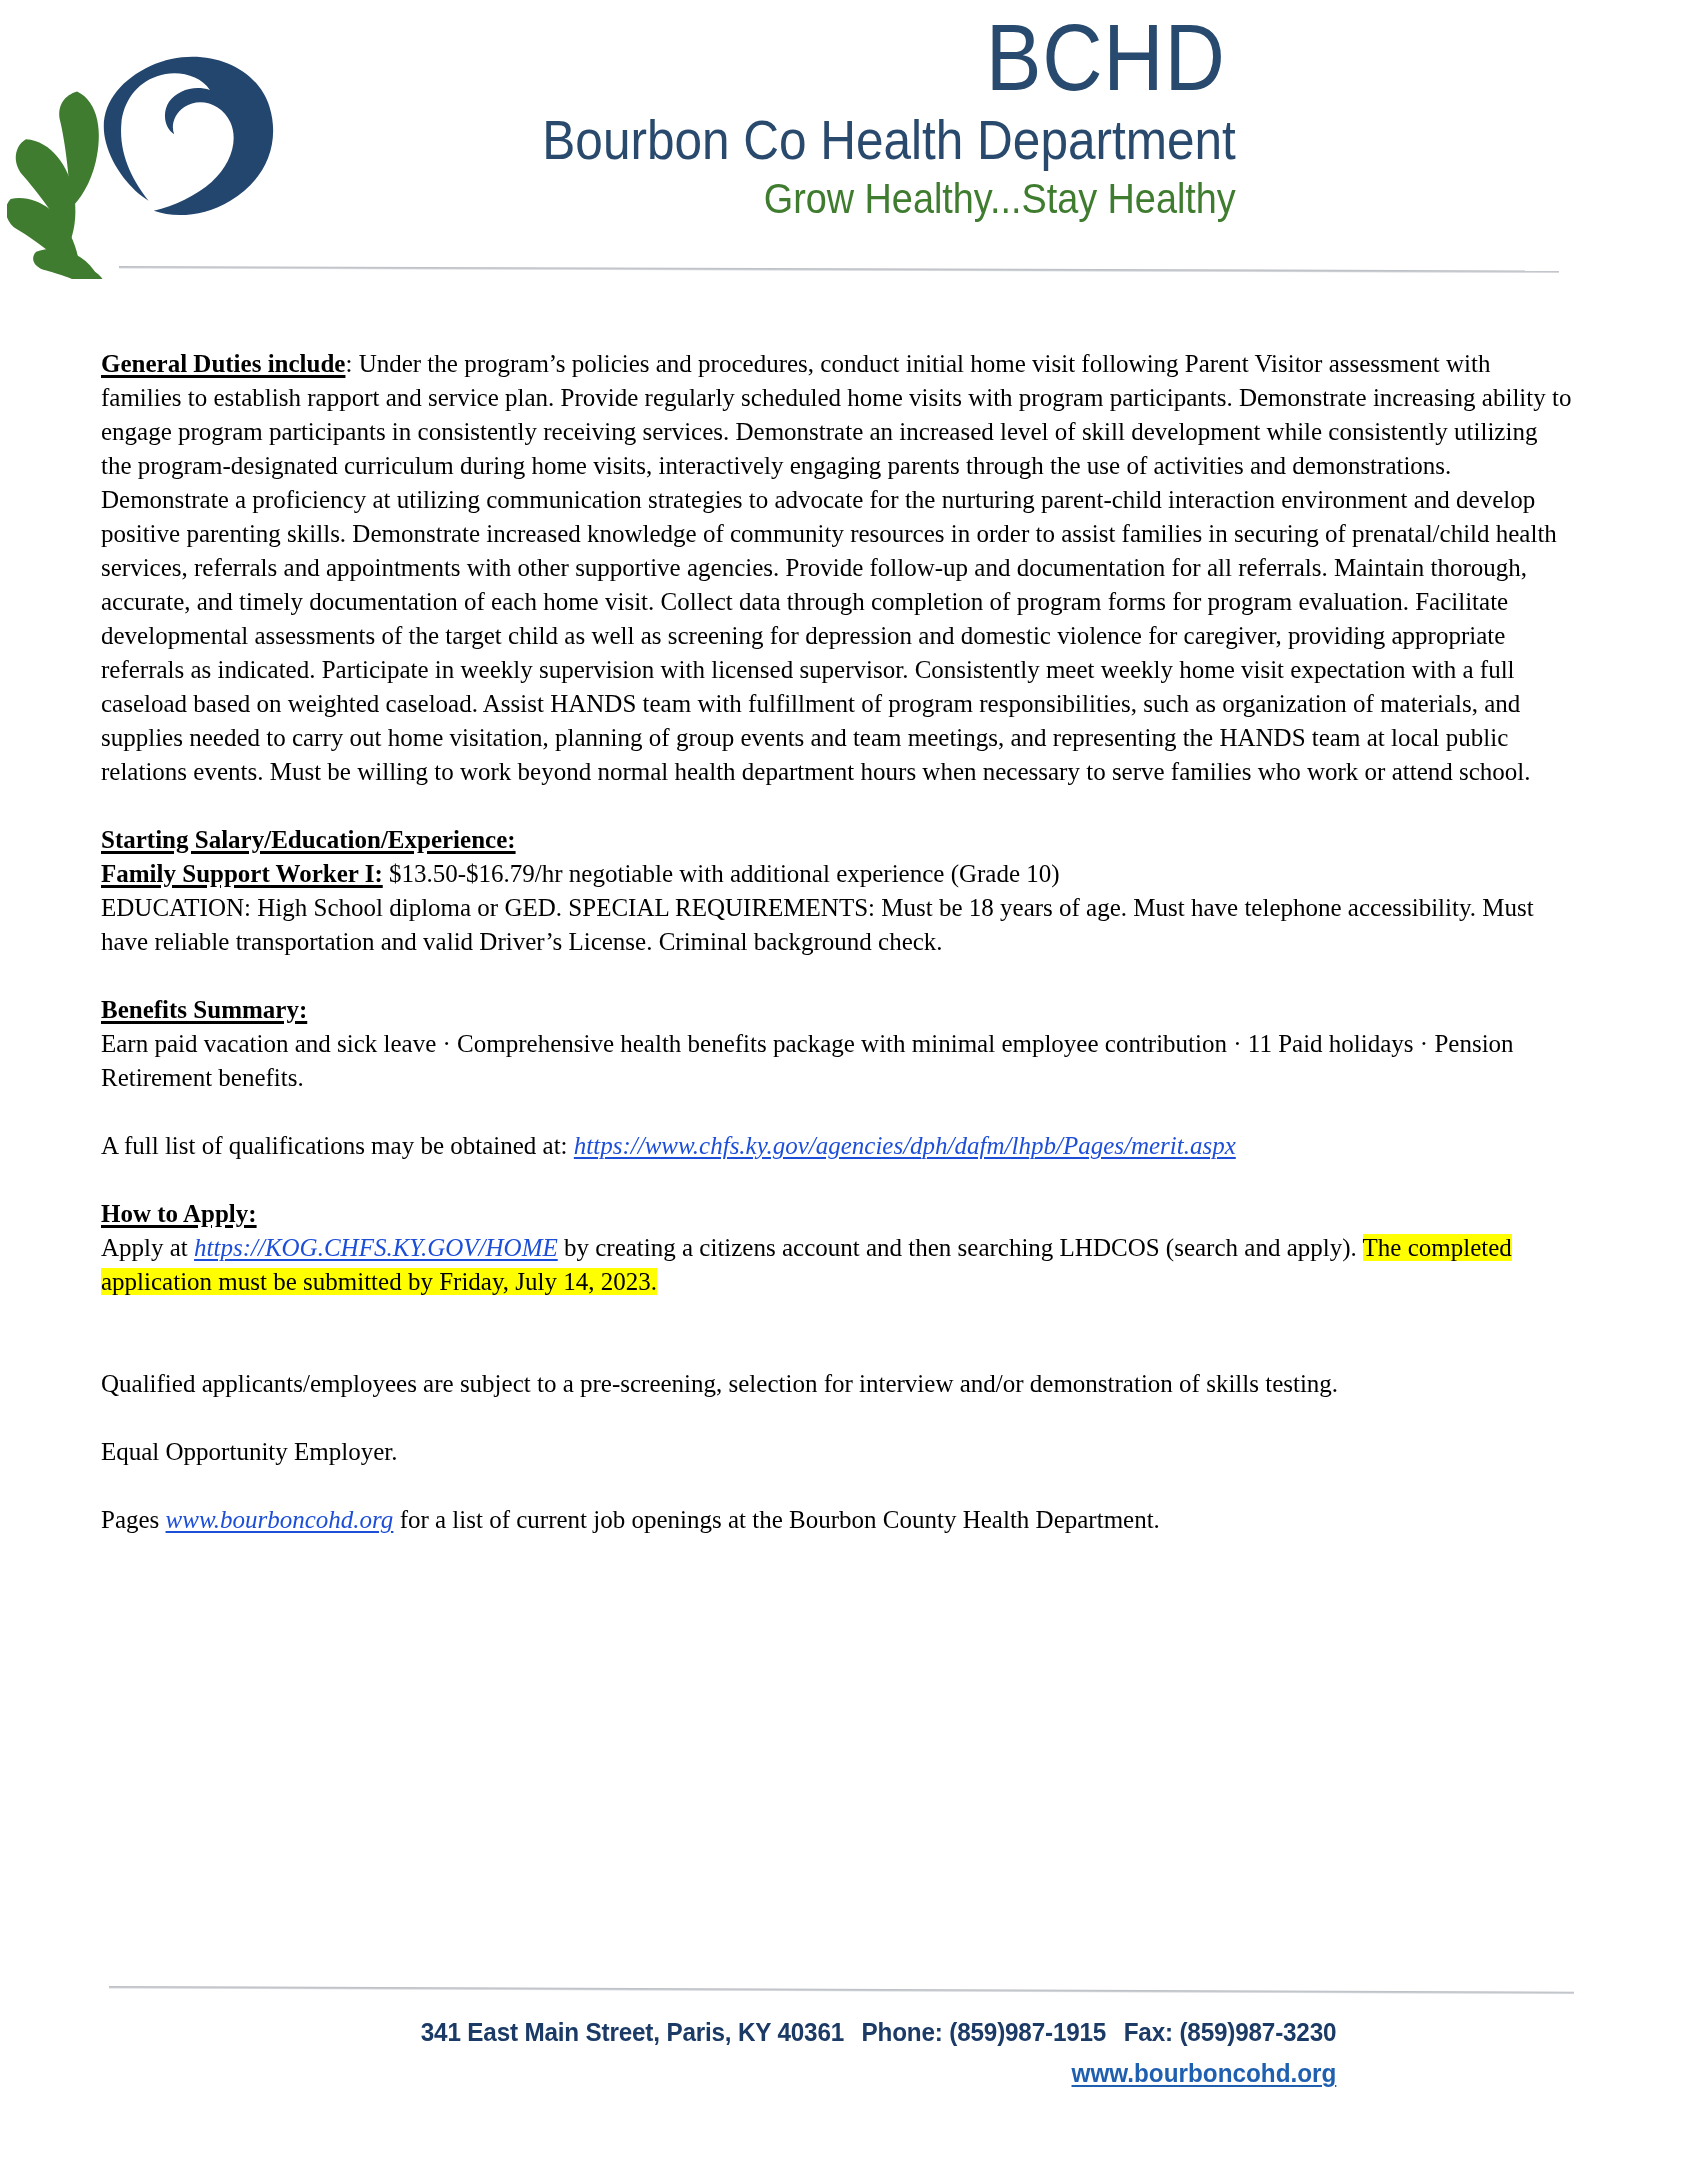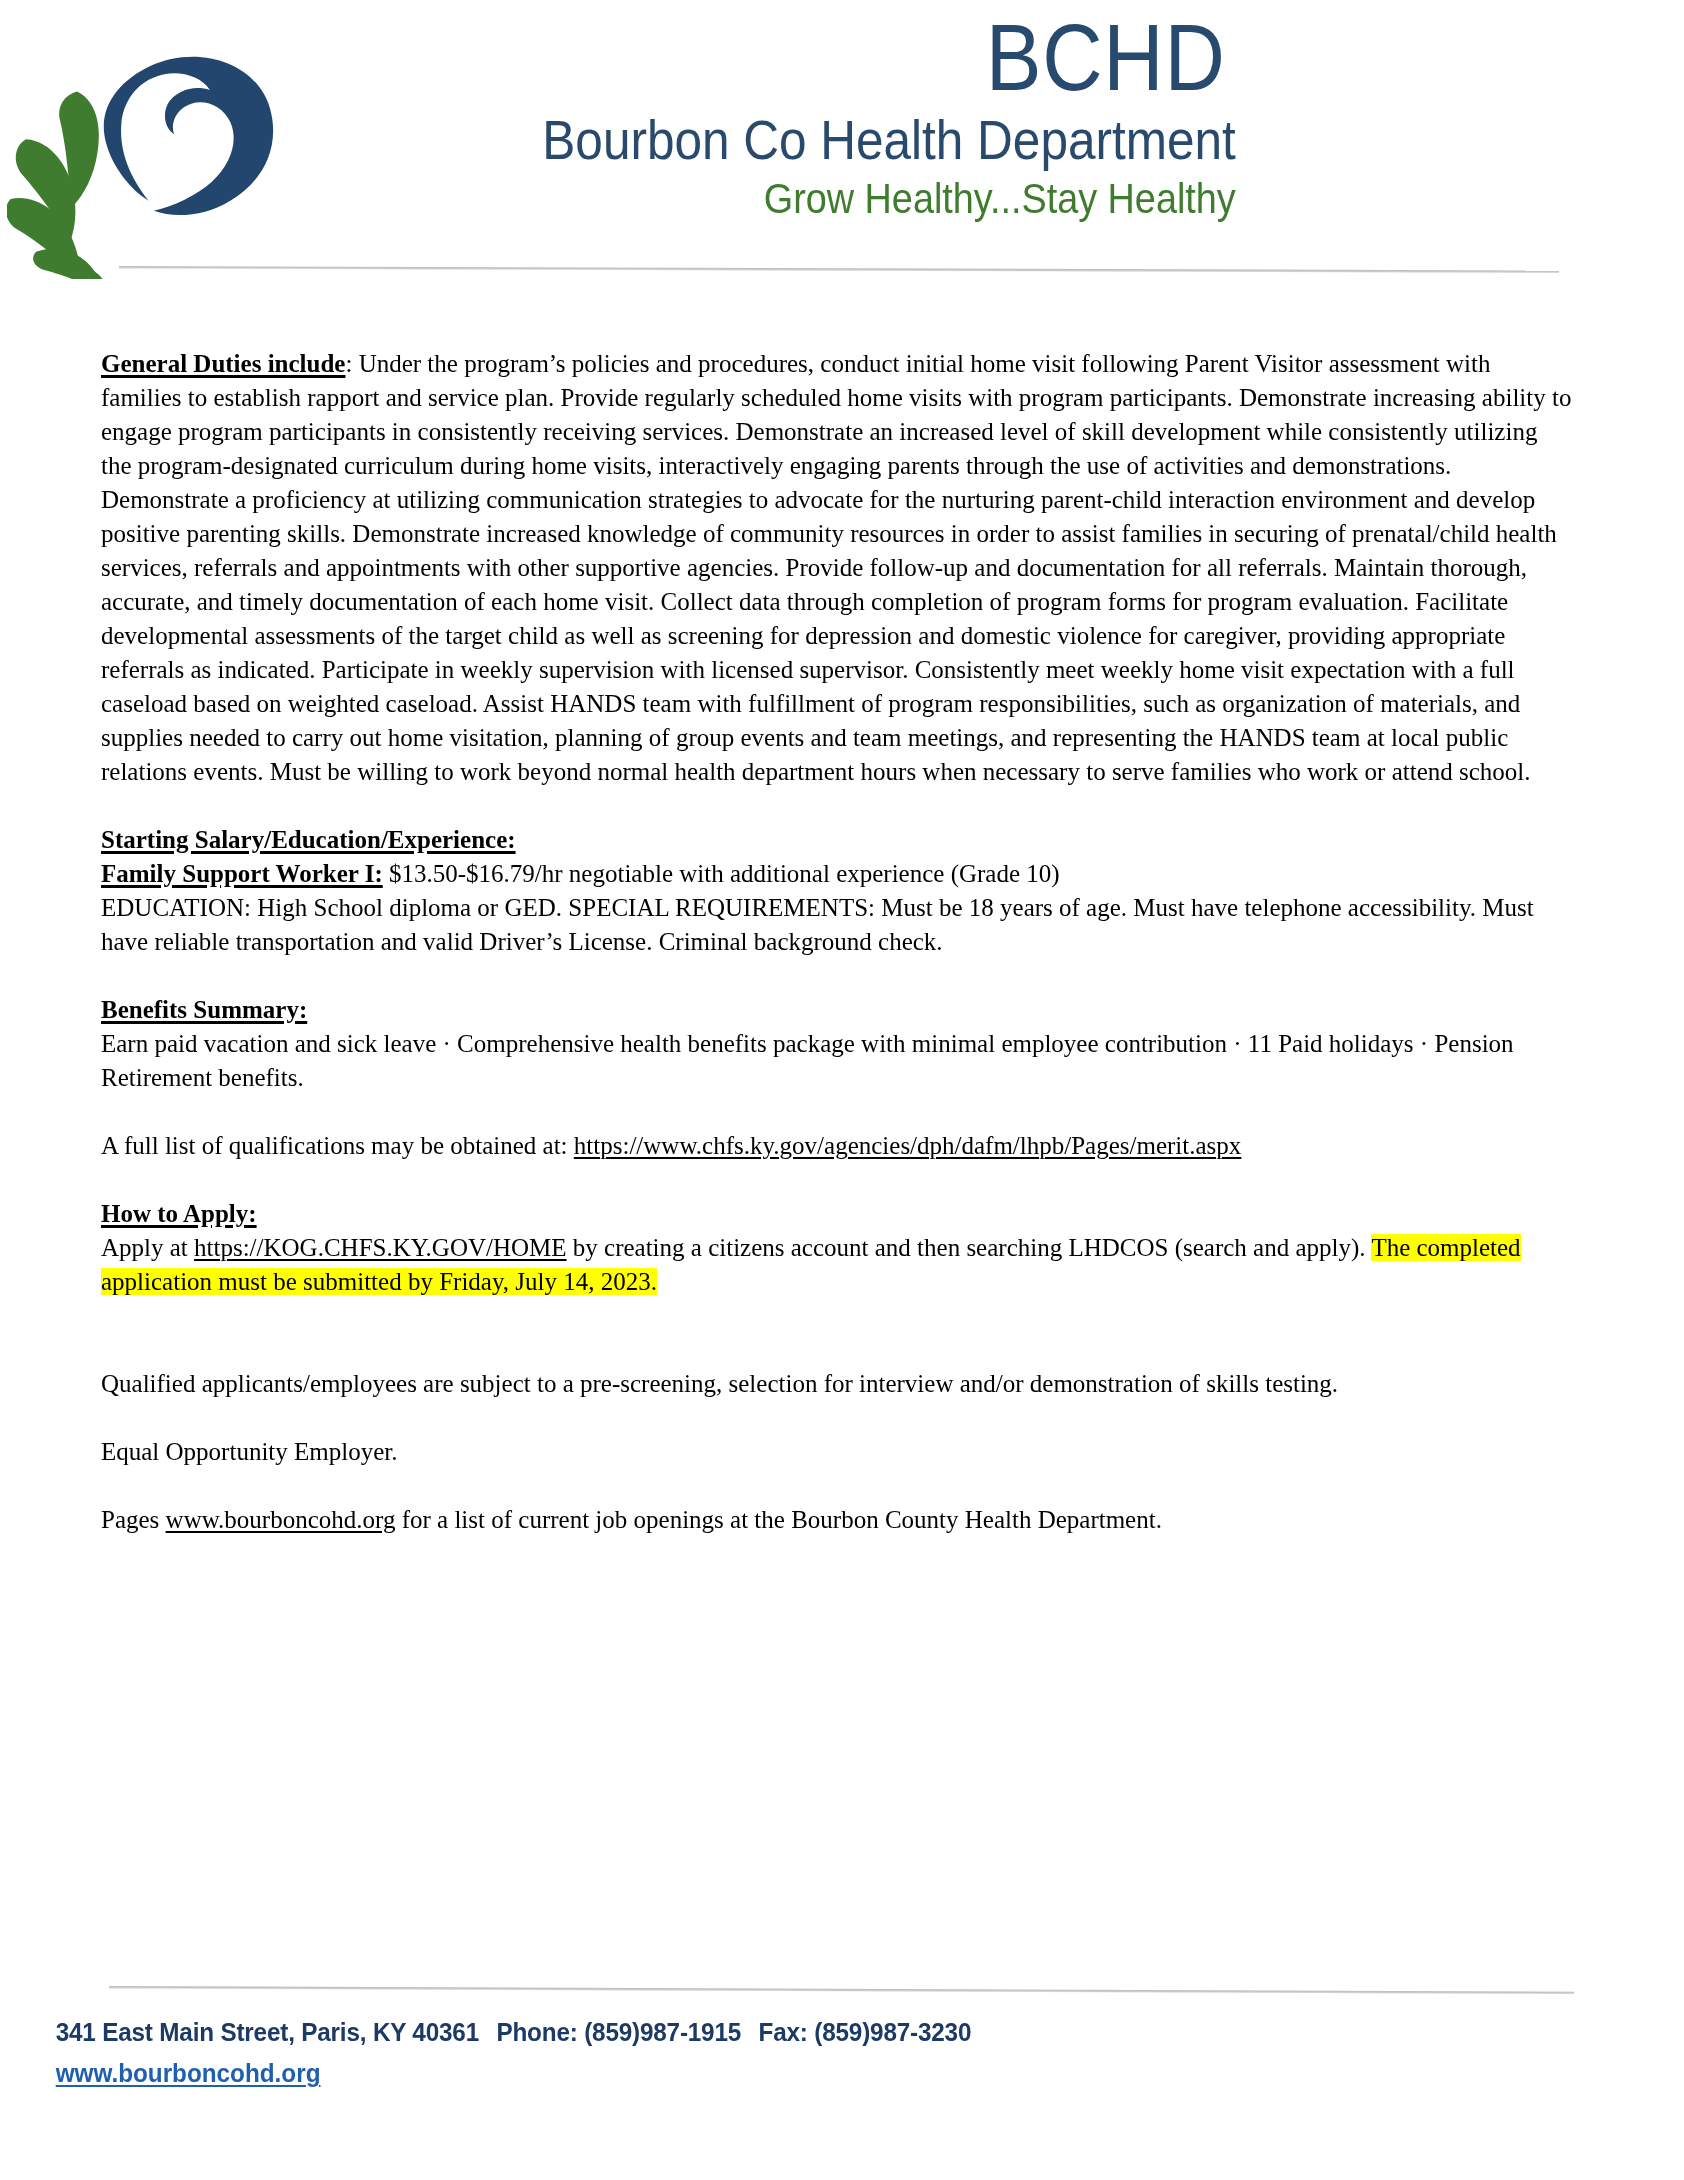--- a/index.html
+++ b/index.html
@@ -92,24 +92,25 @@
   .gap-lg {
     height: 68px;
   }
   .bu {
     font-weight: bold;
     text-decoration: underline;
     text-decoration-thickness: 2.6px;
     text-underline-offset: 2.6px;
   }
   .link {
-    color: #000000;
+    color: #1d4ed8;
     text-decoration: underline;
     text-decoration-thickness: 1.7px;
     text-underline-offset: 2.6px;
+    font-style: italic;
   }
   .hl {
     background: #ffff00;
   }
 
   
   .footer-rule {
     position: absolute;
     left: 109px;
     top: 1986px;
@@ -117,21 +118,21 @@
     height: 3.4px;
     background: linear-gradient(to bottom, #b9bcc2 0%, #c9ccd1 55%, #ffffff 100%);
     transform: rotate(0.22deg);
     transform-origin: left center;
   }
   .footer {
     position: absolute;
     left: 0;
     top: 2017px;
     width: 1392px;
-    text-align: left;
+    text-align: right;
     font-family: "Liberation Sans", "DejaVu Sans", sans-serif;
   }
   .footer-line1 {
     font-size: 26.4px;
     color: #1b3a66;
     font-weight: 600;
     transform: scaleX(0.92);
     letter-spacing: -0.2px;
   }
   .footer-line1 .sp { display: inline-block; width: 19px; }

